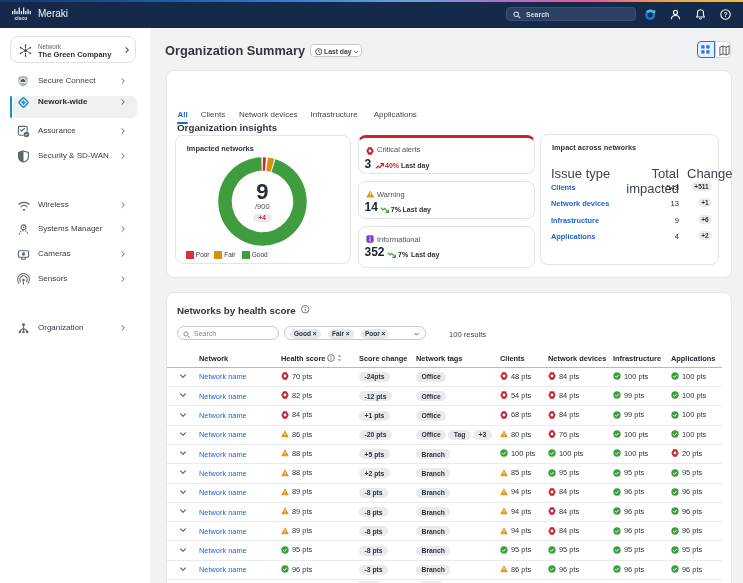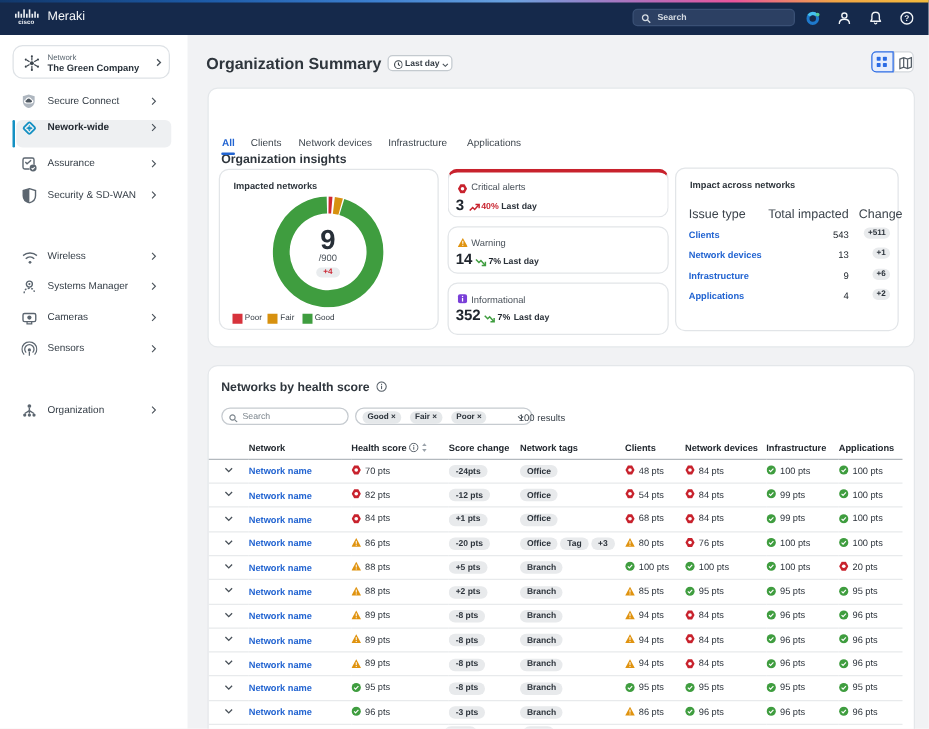--- a/index.html
+++ b/index.html
@@ -56,35 +56,35 @@
 .legsq { position:absolute; top:115px; width:8px; height:8px; }
 
 .alertcard { position:absolute; left:191px; width:177px; background:#fff; border:1px solid #e2e5e8; border-radius:8px; }
 .alertcard .ttl { position:absolute; left:18px; top:7.8px; font-size:7.5px; color:#4a525b; }
 .alertcard .icw { position:absolute; left:6.8px; top:8px; width:8px; height:8px; }
 .alertcard .num { position:absolute; left:5.5px; top:18px; font-size:12px; font-weight:bold; color:#20262e; }
 .alertcard .pct { position:absolute; top:24px; font-size:7px; font-weight:bold; }
 .alertcard .ld { position:absolute; top:24px; font-size:7px; color:#2c333b; font-weight:bold; }
 #impact { position:absolute; left:373px; top:63px; width:179px; height:131px; background:#fff; border:1px solid #e2e5e8; border-radius:8px; }
 #impact h3 { position:absolute; left:11px; top:8px; font-size:7.4px; font-weight:bold; color:#2f363d; }
-#impact .hdr { position:absolute; font-size:10px; color:#3c444c; }
+#impact .hdr { position:absolute; font-size:13px; color:#3c444c; }
 .irow { position:absolute; font-size:7.6px; }
 .ichip { position:absolute; background:#e9ebed; border-radius:5px; font-size:6.5px; font-weight:bold; color:#2c333b; text-align:center; height:9px; line-height:9px; }
 
 #health { left:166px; top:292px; width:566px; height:300px; border-radius:8px 8px 0 0; }
 #health h2 { position:absolute; left:10px; top:12px; font-size:9.8px; font-weight:bold; color:#2f363d; }
 #hsearch { position:absolute; left:10px; top:33px; width:102px; height:14px; border:1px solid #c6cbd0; border-radius:7px; background:#fff; }
 #hsearch .t { position:absolute; left:16px; top:3px; font-size:7px; color:#7b848c; }
 #hfilter { position:absolute; left:117px; top:33px; width:142px; height:14px; border:1px solid #c6cbd0; border-radius:7px; background:#fff; }
 .fchip { position:absolute; top:2px; height:9.5px; background:#e5e8ea; border-radius:5px; font-size:6.5px; font-weight:bold; color:#2c333b; line-height:9.5px; padding:0 4px; }
-#hres { position:absolute; left:248px; top:37px; font-size:7.6px; color:#3c444c;text-align:right; }
+#hres { position:absolute; left:282px; top:37px; font-size:7.6px; color:#3c444c;text-align:right; }
 table.tbl { position:absolute; left:0px; top:56.3px; width:555px; border-collapse:collapse; table-layout:fixed; }
 .tbl th { white-space:nowrap; overflow:hidden; font-size:7.4px; color:#22282f; text-align:left; font-weight:bold; padding:0; height:18px; vertical-align:middle; border-bottom:1.5px solid #b3b9be; }
 .tbl td { white-space:nowrap; overflow:hidden; font-size:7.4px; color:#2c333b; padding:0; height:19.3px; vertical-align:middle; border-top:1px solid #e8eaec; }
-.tbl .nn { color:#2264d1; font-weight:bold; }
+.tbl .nn { color:#2264d1; font-weight:normal; }
 .pill { display:inline-block; background:#e8eaec; border-radius:6px; font-size:6.8px; font-weight:bold; color:#2c333b; padding:1.5px 5.5px; }
 .st { display:inline-flex; align-items:center; gap:3px; }
 </style>
 </head>
 <body>
 <div id="root">
 
   <div id="topbar">
     <div id="topgrad"></div>
     <svg class="abs" style="left:12px;top:7px" width="20" height="13" viewBox="0 0 20 13">

